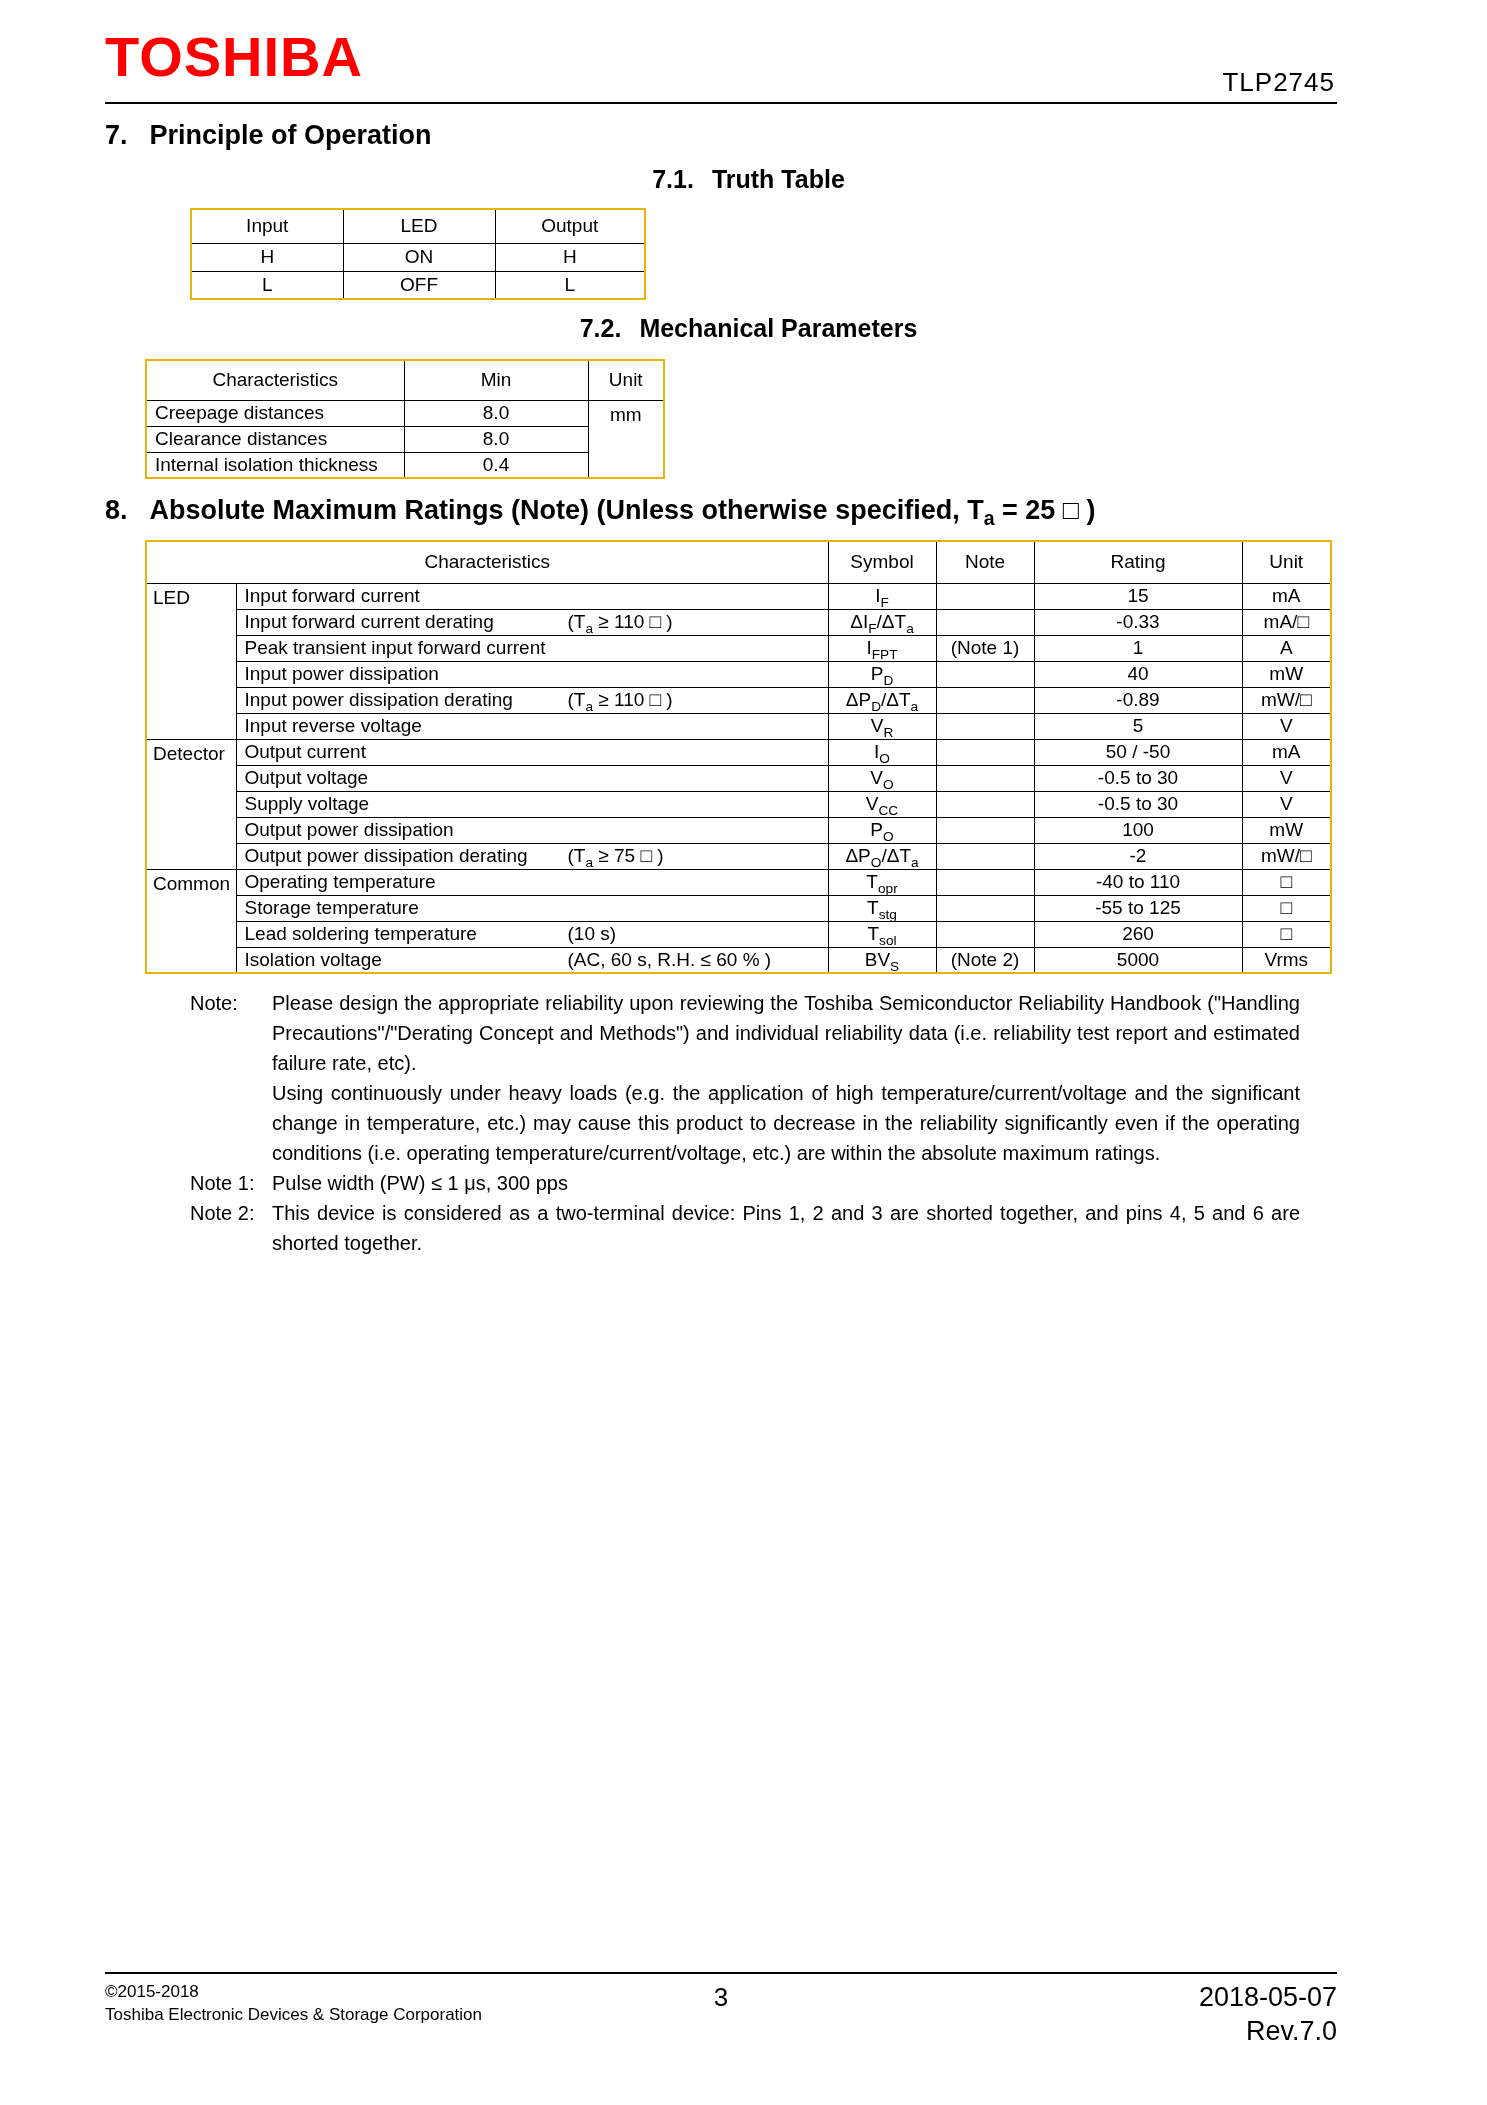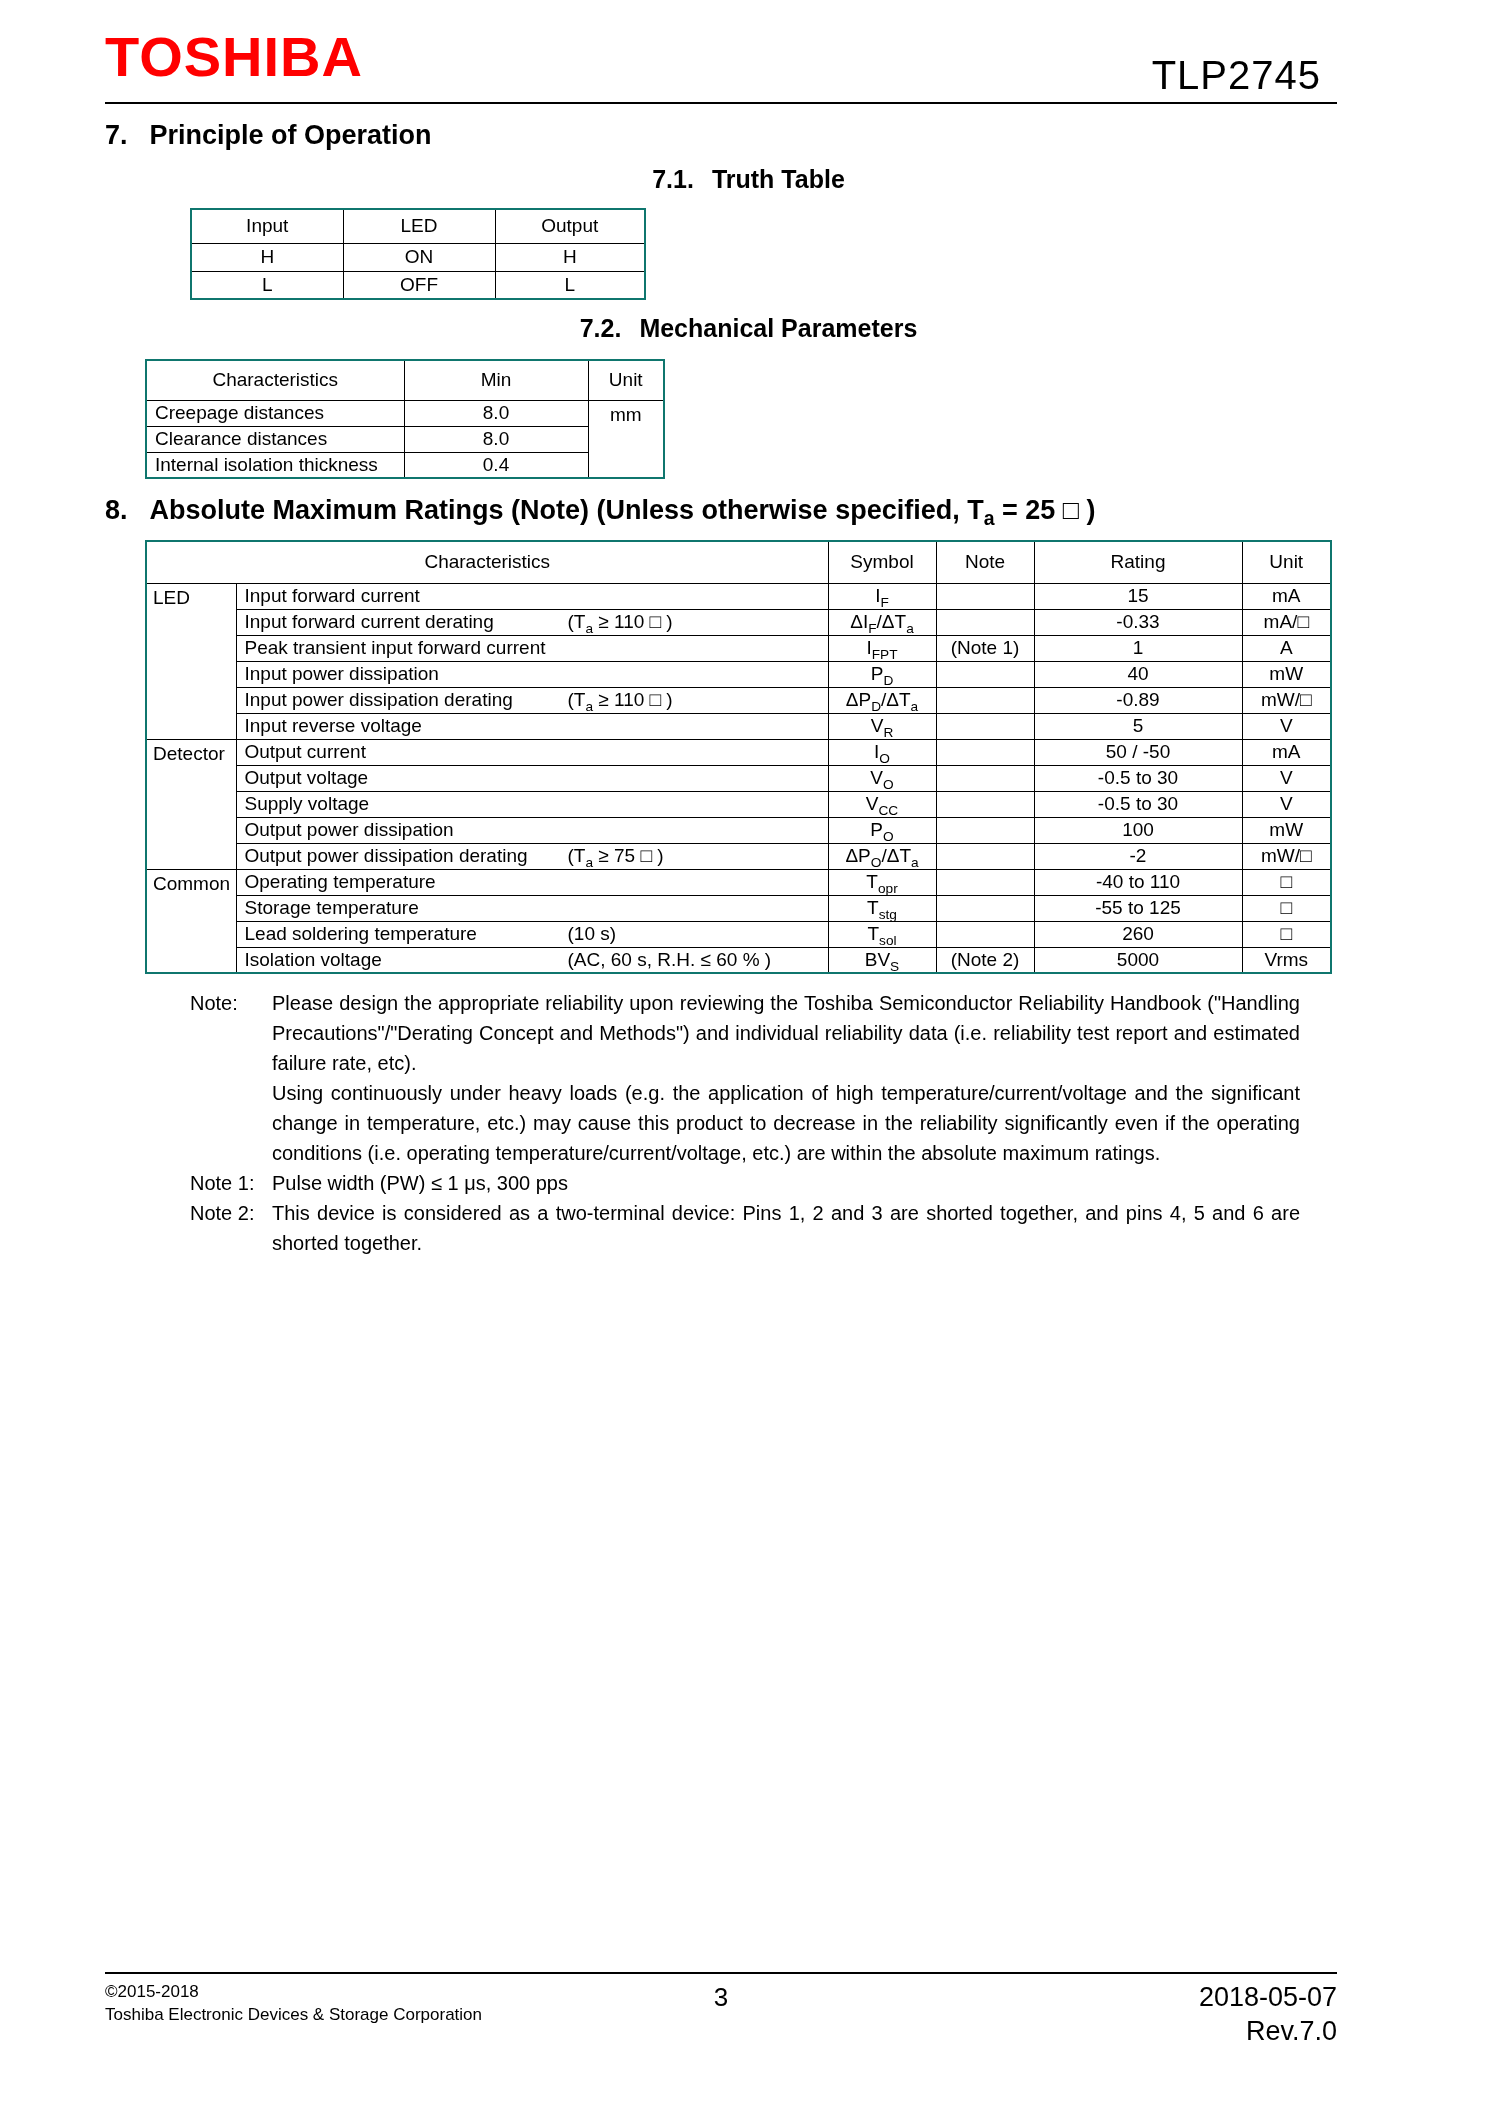--- a/index.html
+++ b/index.html
@@ -6,29 +6,29 @@
   html, body { background:#fff; }
   .page {
     width:1442px; height:2105px; position:relative;
     font-family:"Liberation Sans", sans-serif; color:#000;
     padding:26px 105px 0 105px; background:#fff; overflow:hidden;
   }
 
   
   .masthead { position:relative; height:78px; border-bottom:2px solid #000; }
   .logo { font-size:56px; font-weight:bold; color:#ff0000; letter-spacing:1px; line-height:62px; }
-  .part-number { position:absolute; right:16px; bottom:4px; font-size:40px; letter-spacing:1px; }
+  .part-number { position:absolute; right:2px; bottom:4px; font-size:26px; letter-spacing:1px; }
 
   
   .h-sec { display:flex; gap:22px; font-size:27px; font-weight:bold; margin-top:16px; }
   .h-sub { display:flex; gap:18px; font-size:25px; font-weight:bold; margin:14px 0 0 55px;justify-content:center; }
   sub { font-size:72%; line-height:0; }
 
   
-  table { border-collapse:collapse; table-layout:fixed; font-size:19px; border:2px solid #0f766e; }
+  table { border-collapse:collapse; table-layout:fixed; font-size:19px; border:2px solid #eab308; }
   th, td { border:1px solid #000; text-align:center; vertical-align:middle;
            padding:1px 6px; font-weight:normal; white-space:nowrap; line-height:22px; }
 
   .truth-table { margin:14px 0 0 85px; }
   .truth-table th { height:34px; }
   .truth-table td { height:28px; }
 
   .mech-table { margin:16px 0 0 40px; }
   .mech-table th { height:40px; }
   .mech-table td { height:26px; }

